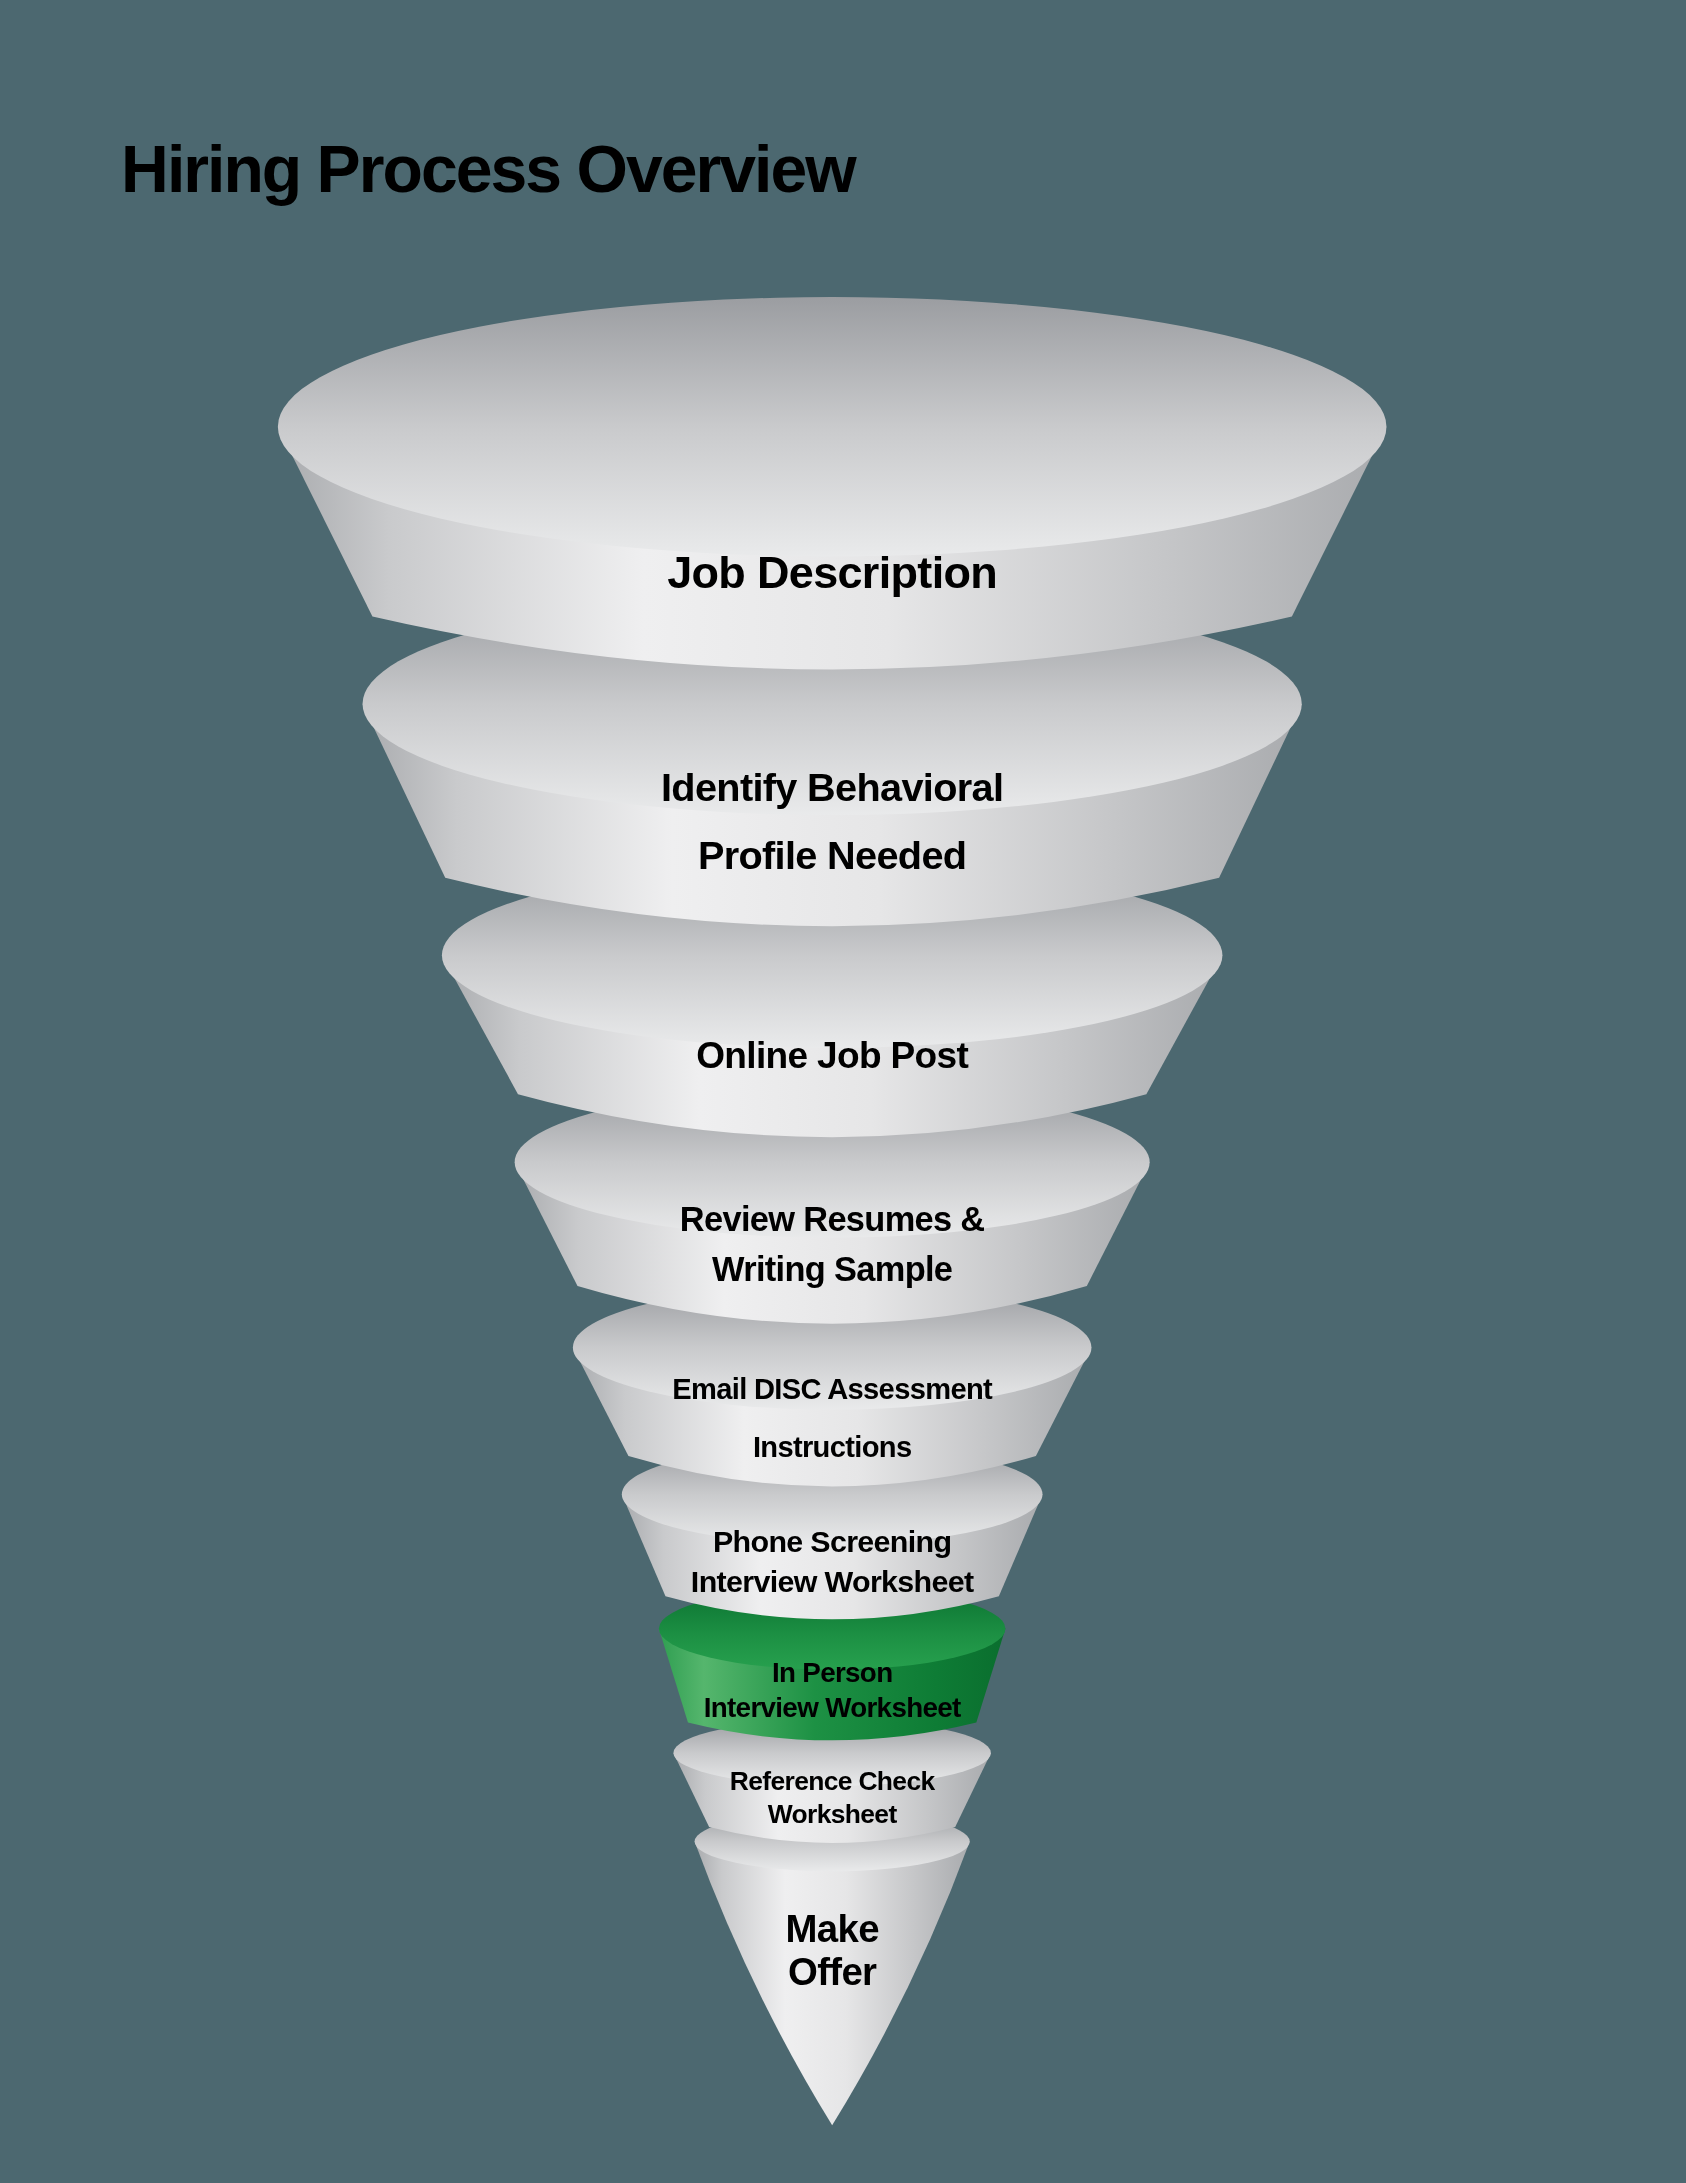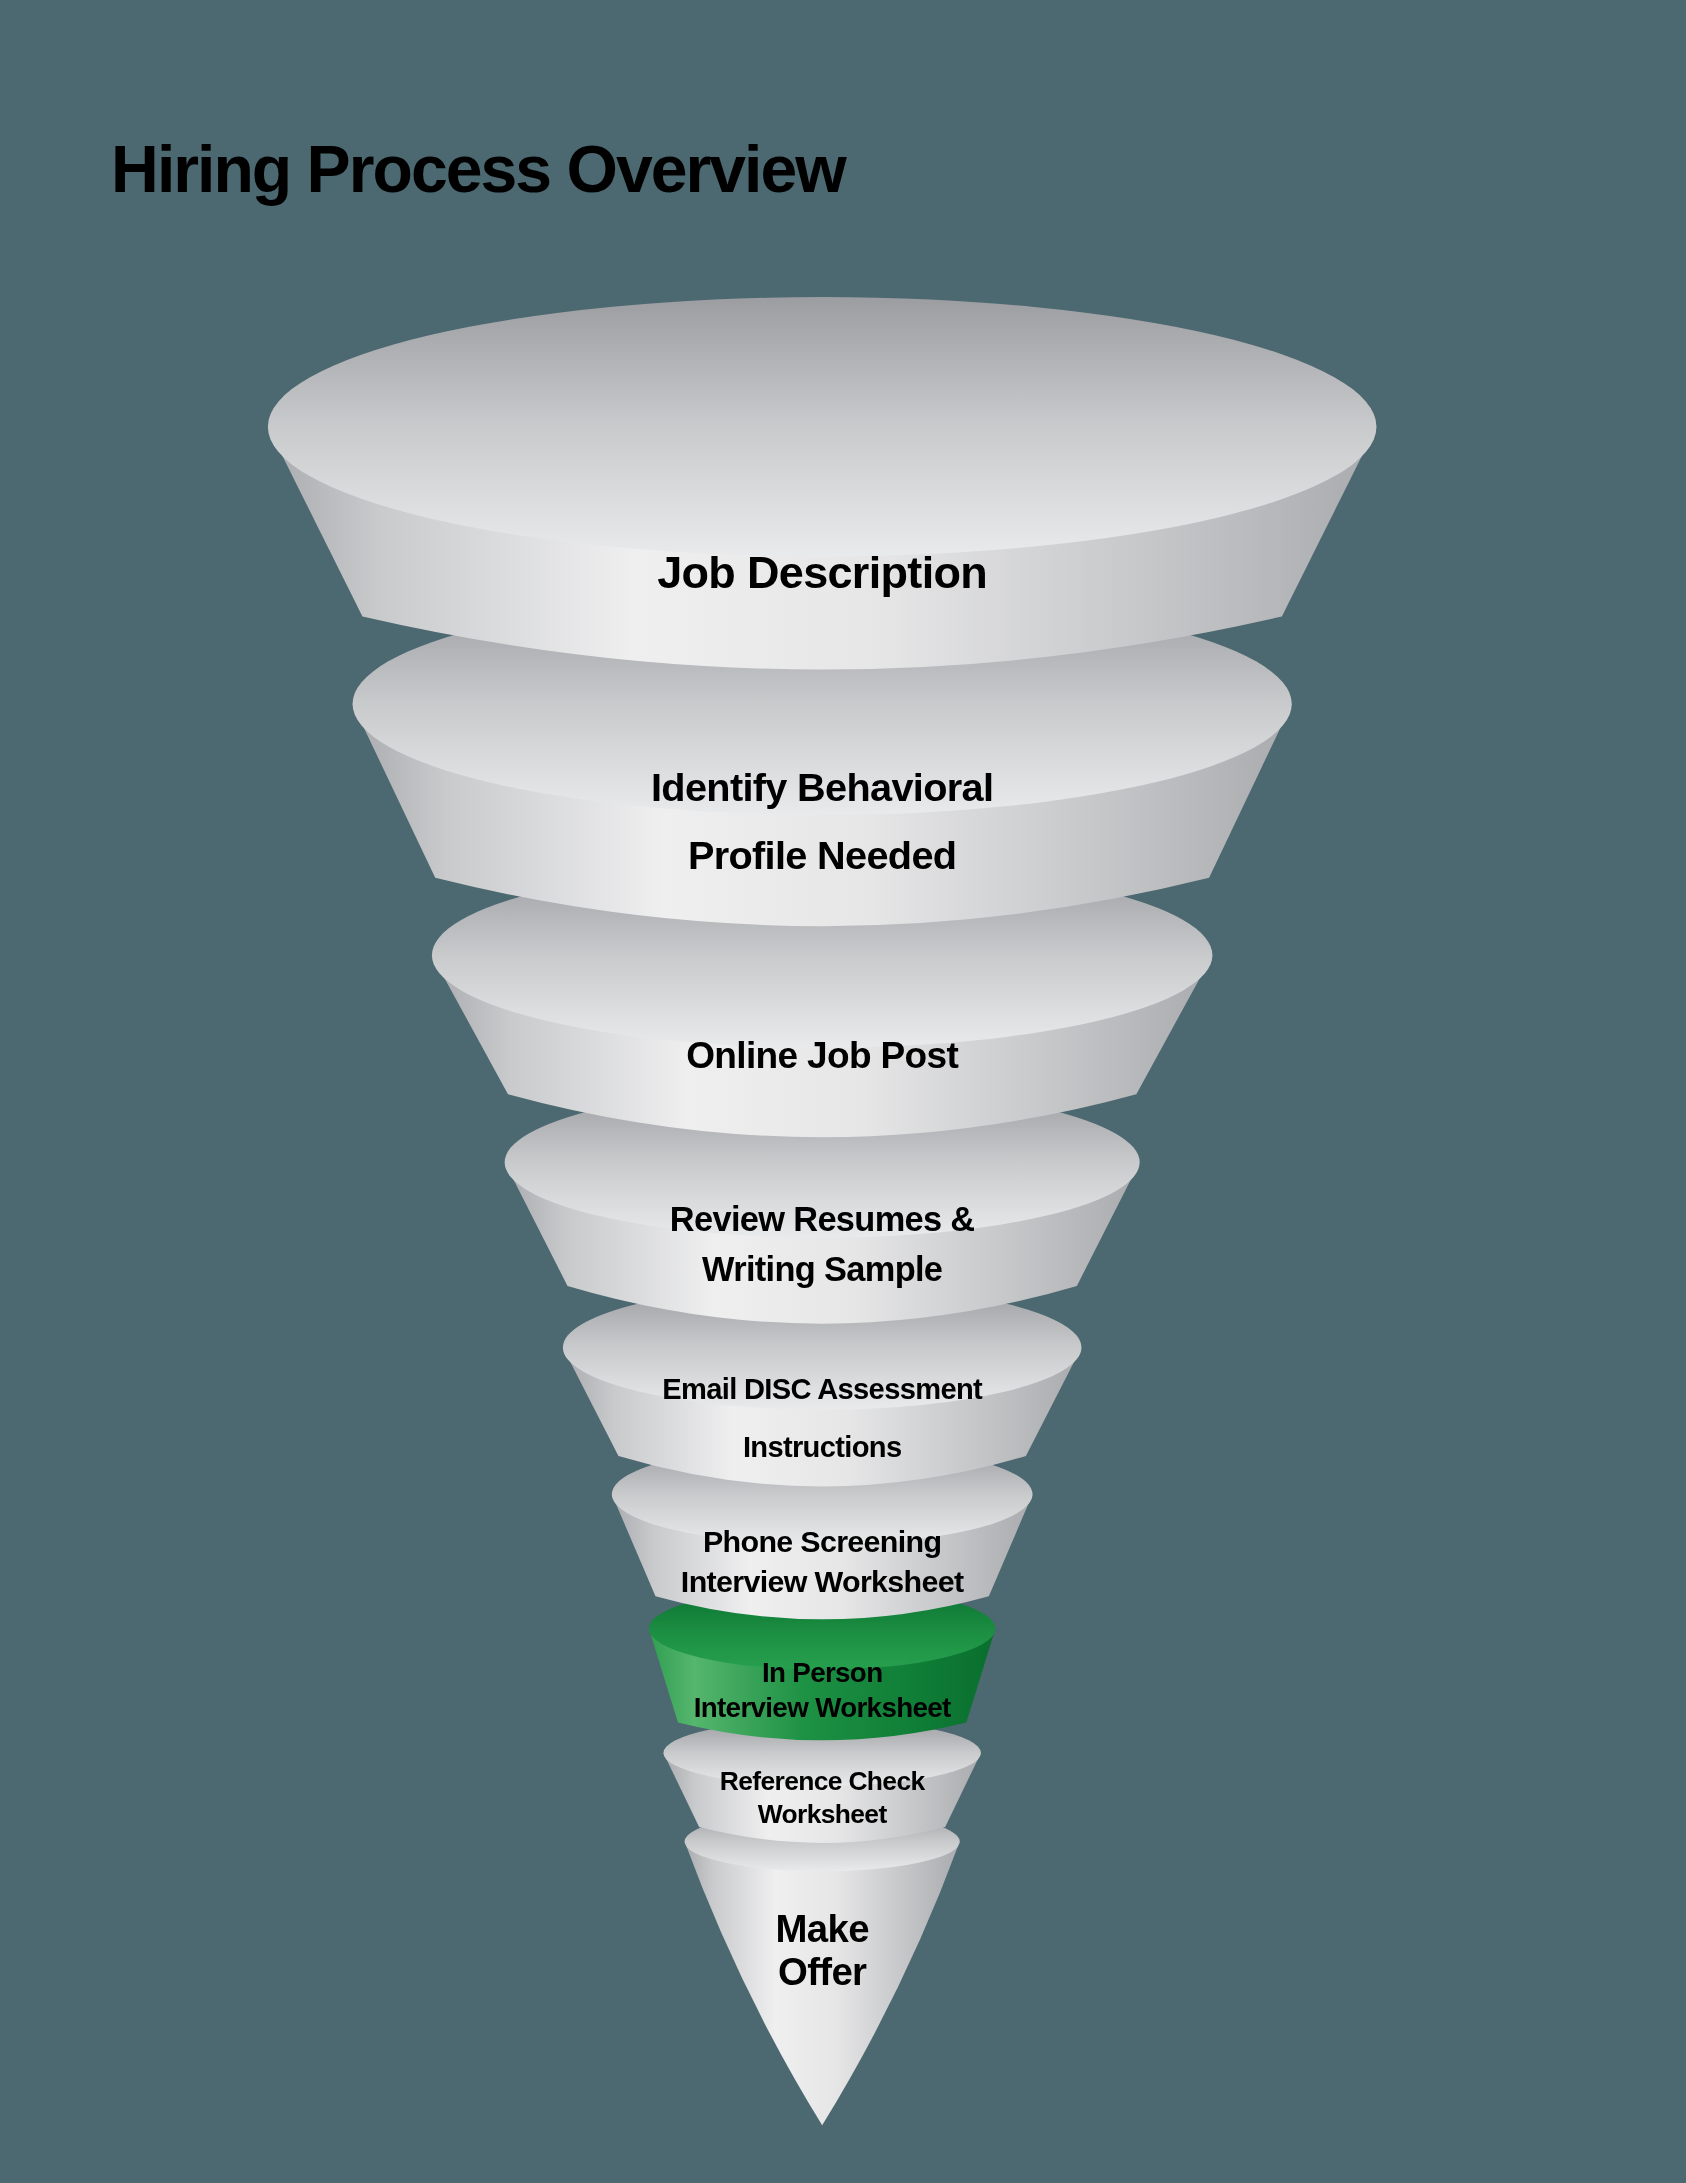--- a/index.html
+++ b/index.html
@@ -10,20 +10,21 @@
     width: 1686px;
     height: 2183px;
     background: #4c6870;
     overflow: hidden;
     font-family: "Liberation Sans", sans-serif;
   }
   .stage-wrap {
     position: relative;
     width: 1514px;
     height: 2183px;
+    padding-left: 10px;
   }
   svg.diagram {
     display: block;
     width: 1686px;
     height: 2183px;
   }
   .page-title {
     font-family: "Liberation Sans", sans-serif;
     font-weight: bold;
     letter-spacing: -3px;

